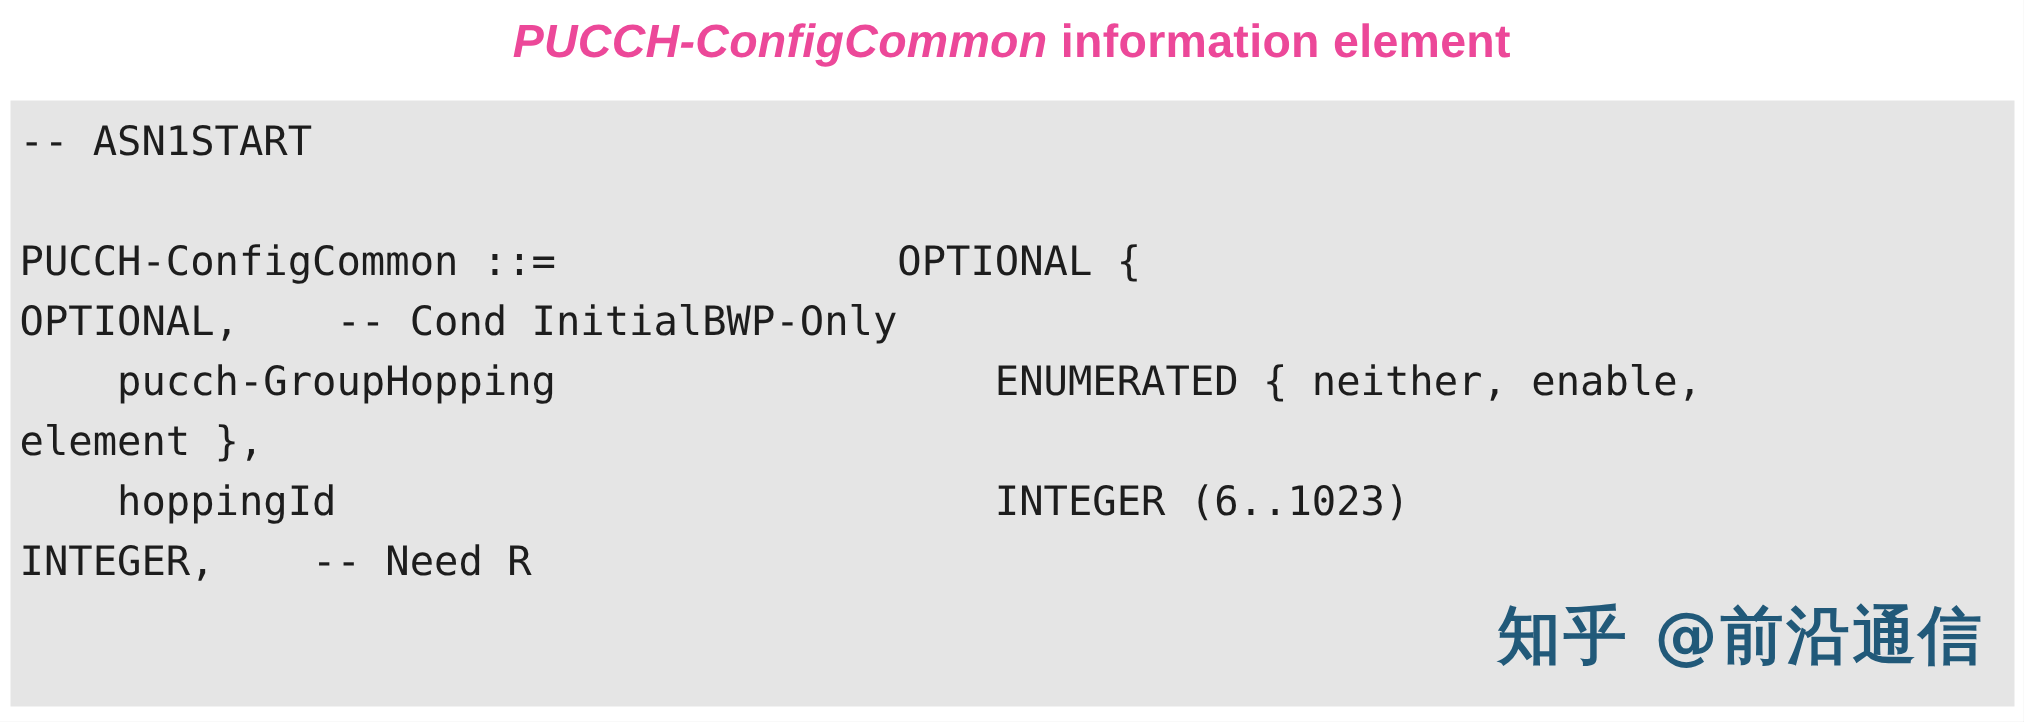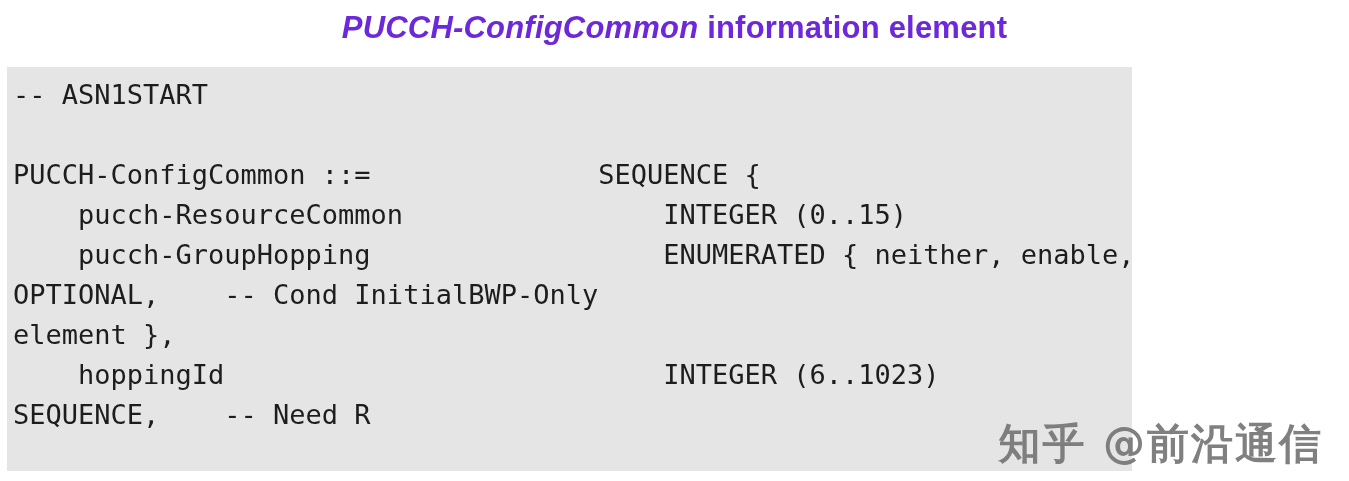--- a/index.html
+++ b/index.html
@@ -13,73 +13,72 @@
   .page {
     position: relative;
     width: 1349px;
     height: 481px;
   }
   .title {
     text-align: center;
     padding-top: 10px;
     font-size: 31px;
     font-weight: bold;
-    color: #6d28d9;
+    color: #ec4899;
     letter-spacing: 0.2px;
   }
   .title .ie-name {
     font-style: italic;
   }
   .code-block {
     position: absolute;
     left: 7px;
     top: 67px;
-    width: 1125px;
+    width: 1336px;
     height: 404px;
     background: #e5e5e5;
     padding: 8px 10px 0 6px;
   }
   .code-line {
     font-family: "DejaVu Sans Mono", "Liberation Mono", monospace;
     font-size: 27px;
     line-height: 40px;
     min-height: 40px;
     white-space: pre;
     color: #1d1d1d;
   }
   .watermark {
     position: absolute;
     right: 26px;
-    top: 416px;
+    top: 396px;
     font-size: 42px;
     font-weight: bold;
-    color: #737373;
+    color: #0c4a6e;
     opacity: 0.9;
     font-family: "DejaVu Sans", sans-serif;
     letter-spacing: 2px;
     pointer-events: none;
     margin-left: 34px;
   }
 </style>
 </head>
 <body>
 
 <div class="page">
 
   <div class="title">
     <span class="ie-name">PUCCH-ConfigCommon</span><span> information element</span>
   </div>
 
   <div class="code-block">
     <div class="code-line">-- ASN1START</div>
     <div class="code-line"> </div>
-    <div class="code-line">PUCCH-ConfigCommon ::=              SEQUENCE {</div>
-    <div class="code-line">    pucch-ResourceCommon                INTEGER (0..15)</div>
+    <div class="code-line">PUCCH-ConfigCommon ::=              OPTIONAL {</div>
+    <div class="code-line">OPTIONAL,    -- Cond InitialBWP-Only</div>
     <div class="code-line">    pucch-GroupHopping                  ENUMERATED { neither, enable,</div>
-    <div class="code-line">OPTIONAL,    -- Cond InitialBWP-Only</div>
     <div class="code-line">element },</div>
     <div class="code-line">    hoppingId                           INTEGER (6..1023)</div>
-    <div class="code-line">SEQUENCE,    -- Need R</div>
+    <div class="code-line">INTEGER,    -- Need R</div>
   </div>
 
   <div class="watermark">知乎 @前沿通信</div>
 
 </div>
 
 </body></html>

